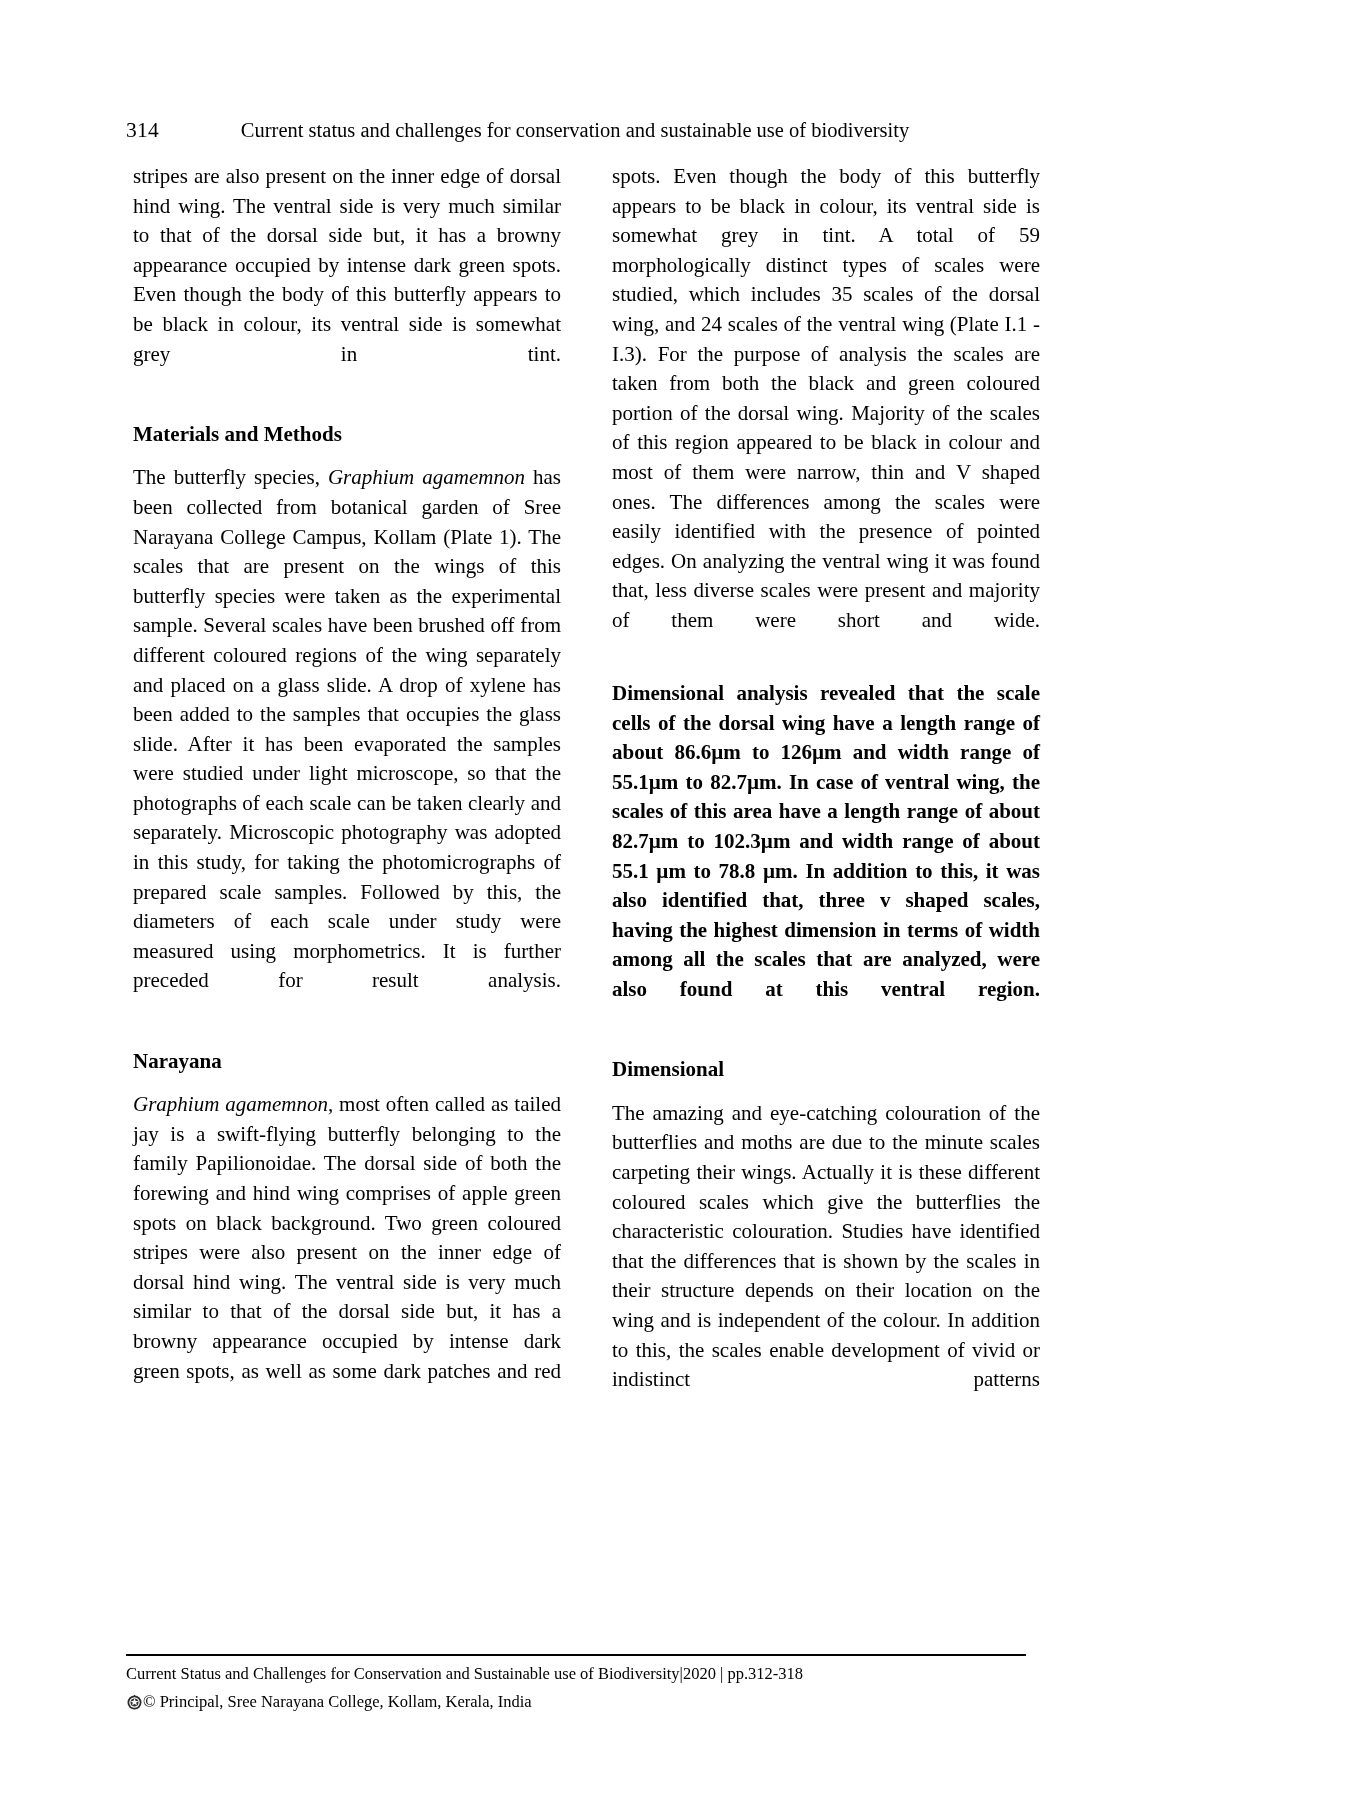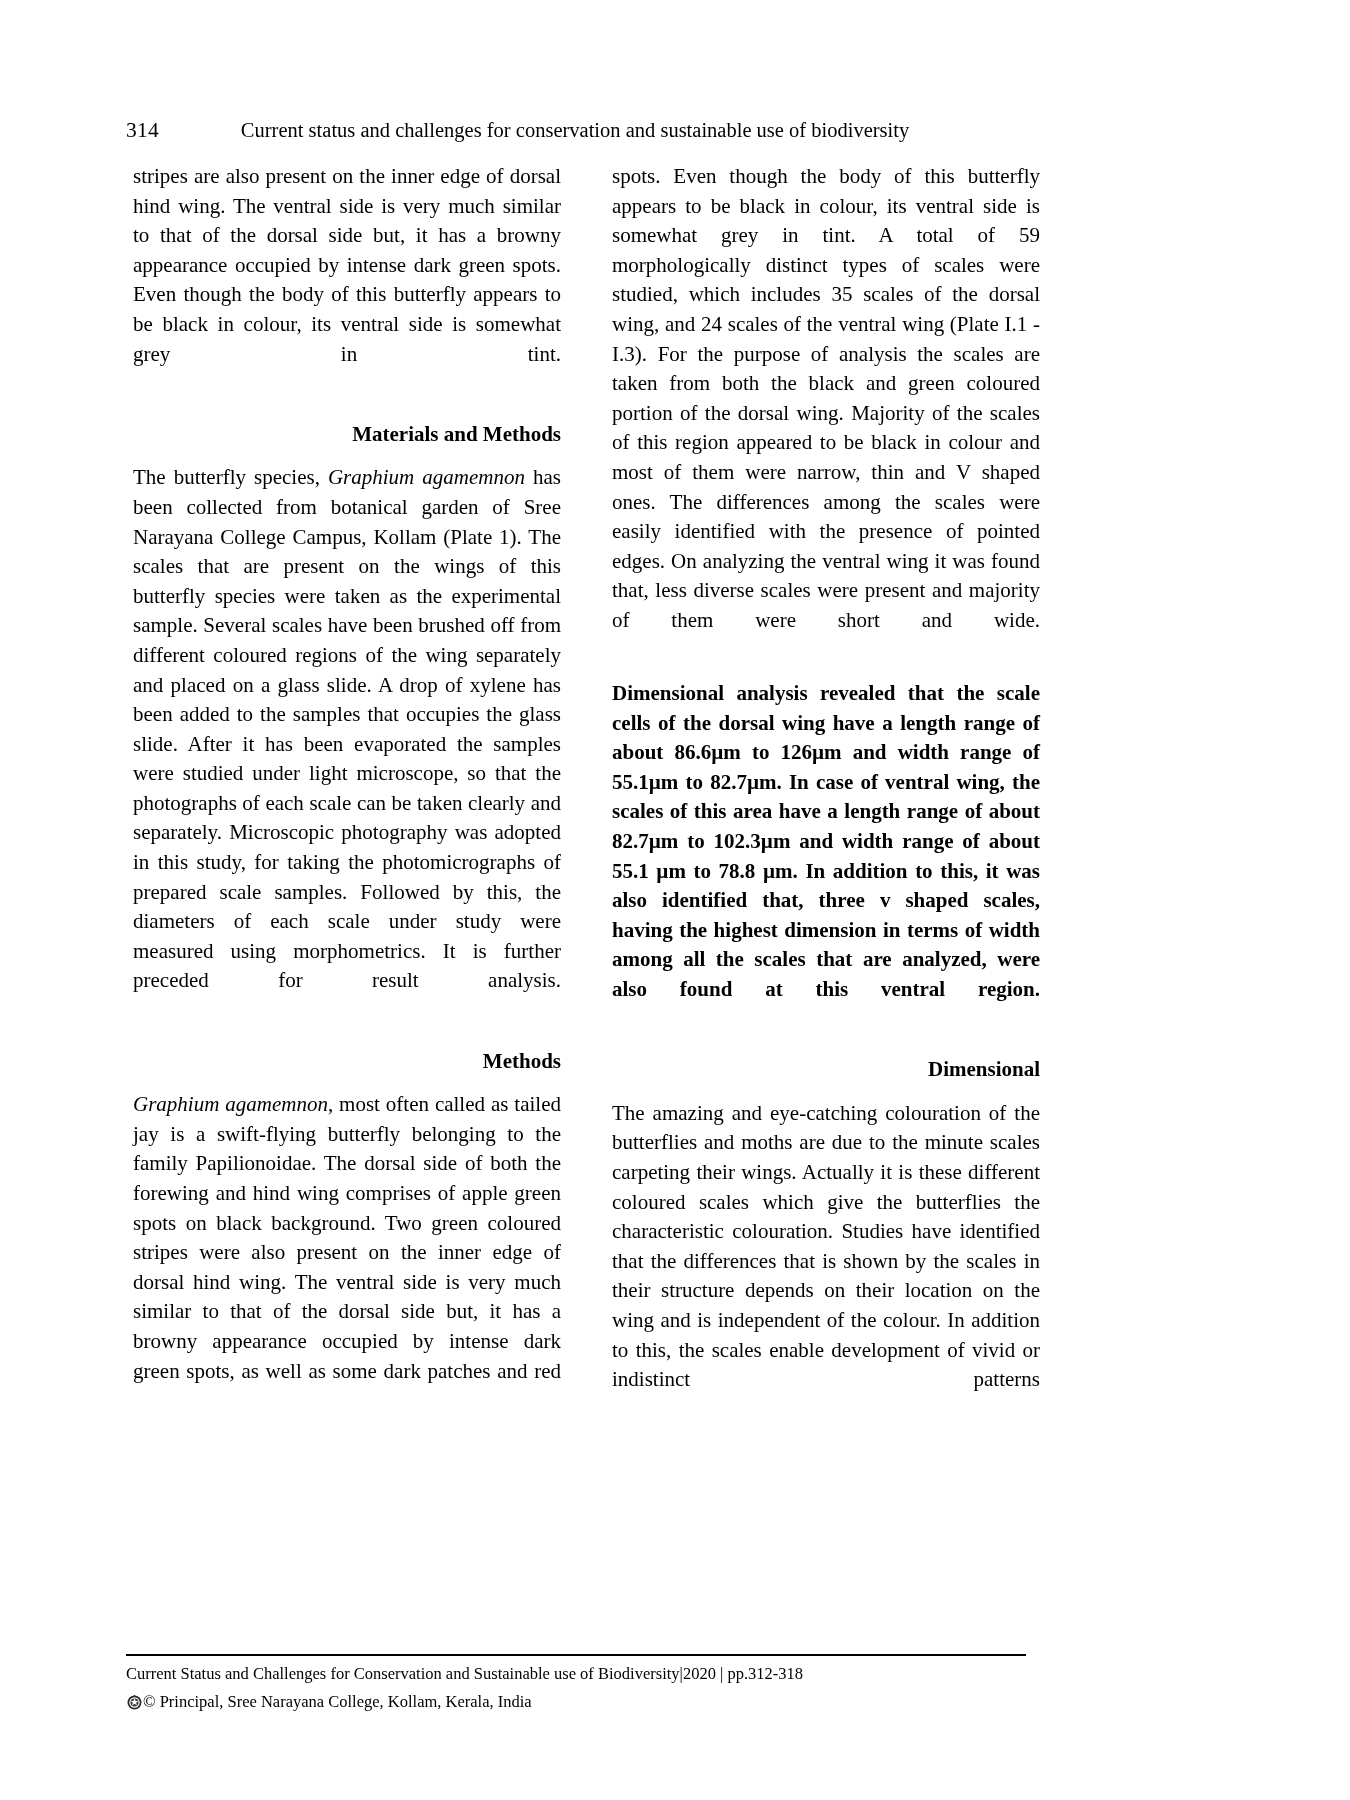--- a/index.html
+++ b/index.html
@@ -71,21 +71,21 @@
   }
   p.body + p.body {
     margin-top: 14px;
     font-weight: bold;
   }
   h2.heading {
     font-size: 21px;
     line-height: 29.6px;
     font-weight: bold;
     margin: 21px 0 14px 0;
-    text-align: right;
+    text-align: left;
   }
   .first-heading {
     margin-top: 24px;
   }
   em, .ital {
     font-style: italic;
   }
 
   
   p.body::after {
@@ -145,21 +145,21 @@
   <div class="columns">
 
     <div class="col">
 
       <p class="body">stripes are also present on the inner edge of dorsal hind wing. The ventral side is very much similar to that of the dorsal side but, it has a browny appearance occupied by intense dark green spots. Even though the body of this butterfly appears to be black in colour, its ventral side is somewhat grey in tint.</p>
 
       <h2 class="heading first-heading">Materials and Methods</h2>
 
       <p class="body"><span>The butterfly species, </span><em class="ital">Graphium agamemnon</em><span> has been collected from botanical garden of Sree Narayana College Campus, Kollam (Plate 1). The scales that are present on the wings of this butterfly species were taken as the experimental sample. Several scales have been brushed off from different coloured regions of the wing separately and placed on a glass slide. A drop of xylene has been added to the samples that occupies the glass slide. After it has been evaporated the samples were studied under light microscope, so that the photographs of each scale can be taken clearly and separately. Microscopic photography was adopted in this study, for taking the photomicrographs of prepared scale samples. Followed by this, the diameters of each scale under study were measured using morphometrics. It is further preceded for result analysis.</span></p>
 
-      <h2 class="heading">Methods</h2>
+      <h2 class="heading">Narayana</h2>
 
       <p class="body"><em class="ital">Graphium agamemnon</em><span>, most often called as tailed jay is a swift-flying butterfly belonging to the family Papilionoidae. The dorsal side of both the forewing and hind wing comprises of apple green spots on black background. Two green coloured stripes were also present on the inner edge of dorsal hind wing. The ventral side is very much similar to that of the dorsal side but, it has a browny appearance occupied by intense dark green spots, as well as some dark patches and red</span></p>
 
     </div>
 
     <div class="col">
 
       <p class="body">spots. Even though the body of this butterfly appears to be black in colour, its ventral side is somewhat grey in tint. A total of 59 morphologically distinct types of scales were studied, which includes 35 scales of the dorsal wing, and 24 scales of the ventral wing (Plate I.1 - I.3). For the purpose of analysis the scales are taken from both the black and green coloured portion of the dorsal wing. Majority of the scales of this region appeared to be black in colour and most of them were narrow, thin and V shaped ones. The differences among the scales were easily identified with the presence of pointed edges. On analyzing the ventral wing it was found that, less diverse scales were present and majority of them were short and wide.</p>
 
       <p class="body">Dimensional analysis revealed that the scale cells of the dorsal wing have a length range of about 86.6µm to 126µm and width range of 55.1µm to 82.7µm. In case of ventral wing, the scales of this area have a length range of about 82.7µm to 102.3µm and width range of about 55.1 µm to 78.8 µm. In addition to this, it was also identified that, three v shaped scales, having the highest dimension in terms of width among all the scales that are analyzed, were also found at this ventral region.</p>

